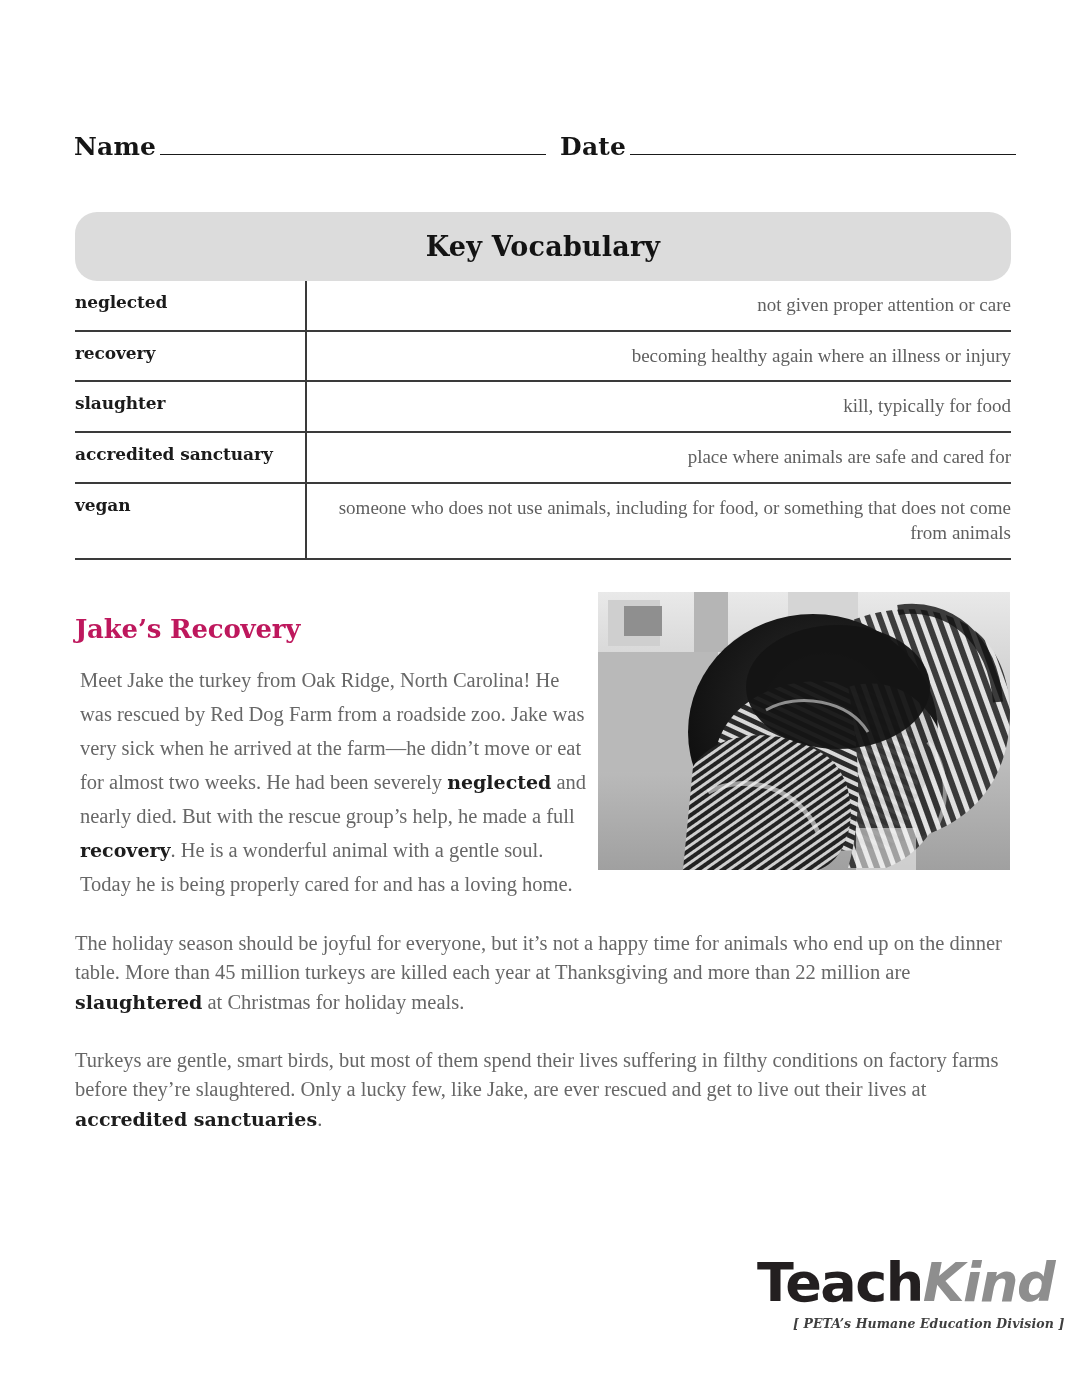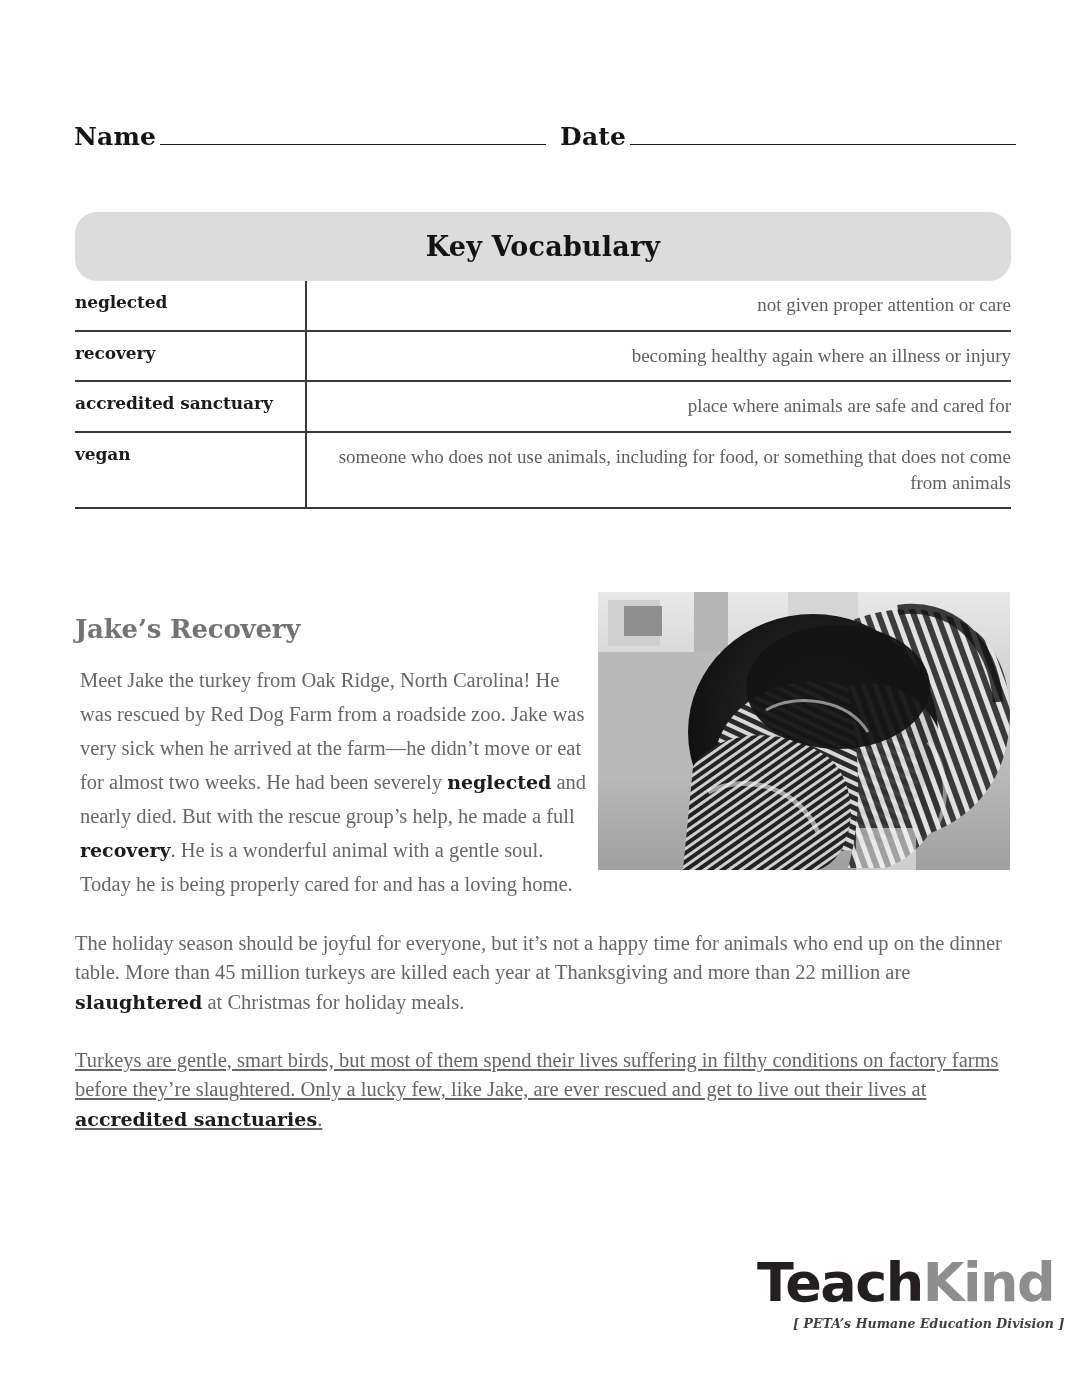--- a/index.html
+++ b/index.html
@@ -18,21 +18,21 @@
   .page {
     position: absolute;
     inset: 0;
     background: #fff;
   }
 
   
   .namedate {
     position: absolute;
     left: 74px;
-    top: 124px;
+    top: 134px;
     width: 942px;
     display: flex;
     align-items: flex-end;
     text-align: center;
   }
   .nd-label {
     font-family: "DejaVu Serif", "Liberation Serif", serif;
     font-weight: 700;
     font-size: 25px;
     color: #151515;
@@ -103,21 +103,21 @@
   }
 
   
   .article-title {
     position: absolute;
     left: 75px;
     top: 592px;
     font-family: "DejaVu Serif", "Liberation Serif", serif;
     font-weight: 700;
     font-size: 26px;
-    color: #737373;
+    color: #be185d;
     letter-spacing: -.2px;
   }
 
   .col-text {
     position: absolute;
     left: 80px;
     top: 642px;
     width: 512px;
     font-family: "Liberation Serif", "DejaVu Serif", serif;
     font-size: 20.5px;
@@ -145,21 +145,21 @@
   .body-p {
     position: absolute;
     left: 75px;
     width: 938px;
     font-family: "Liberation Serif", "DejaVu Serif", serif;
     font-size: 20.5px;
     line-height: 29.5px;
     color: #676767;
   }
   #para2 { top: 908px; }
-  #para3 { top: 1025px; text-decoration: underline; }
+  #para3 { top: 1025px; }
   #para4 { top: 1143px; }
 
   
   .logo {
     position: absolute;
     left: 757px;
     top: 1255px;
     width: 256px;
     text-align: center;
   }
@@ -169,20 +169,21 @@
     line-height: 56px;
     letter-spacing: -1.5px;
     white-space: nowrap;
   }
   .logo-teach {
     font-weight: 700;
     color: #231f20;
   }
   .logo-kind {
     font-weight: 700;
+    font-style: italic;
     color: #8e8e8e;
     margin-top: 32px;
   }
   .logo-tagline {
     font-family: "DejaVu Serif", "Liberation Serif", serif;
     font-weight: 700;
     font-style: italic;
     font-size: 12.5px;
     color: #3f3f3f;
     letter-spacing: .1px;
@@ -207,20 +208,24 @@
     <div class="vocab-title">Key Vocabulary</div>
     <table class="vocab-table">
       <tbody>
         <tr>
           <td class="term">neglected</td>
           <td class="def">not given proper attention or care</td>
         </tr>
         <tr>
           <td class="term">recovery</td>
           <td class="def">becoming healthy again where an illness or injury</td>
+        </tr>
+        <tr>
+          <td class="term">slaughter</td>
+          <td class="def">kill, typically for food</td>
         </tr>
         <tr>
           <td class="term">accredited sanctuary</td>
           <td class="def">place where animals are safe and cared for</td>
         </tr>
         <tr>
           <td class="term">vegan</td>
           <td class="def">someone who does not use animals, including for food, or something that does not come from animals</td>
         </tr>
       </tbody>

